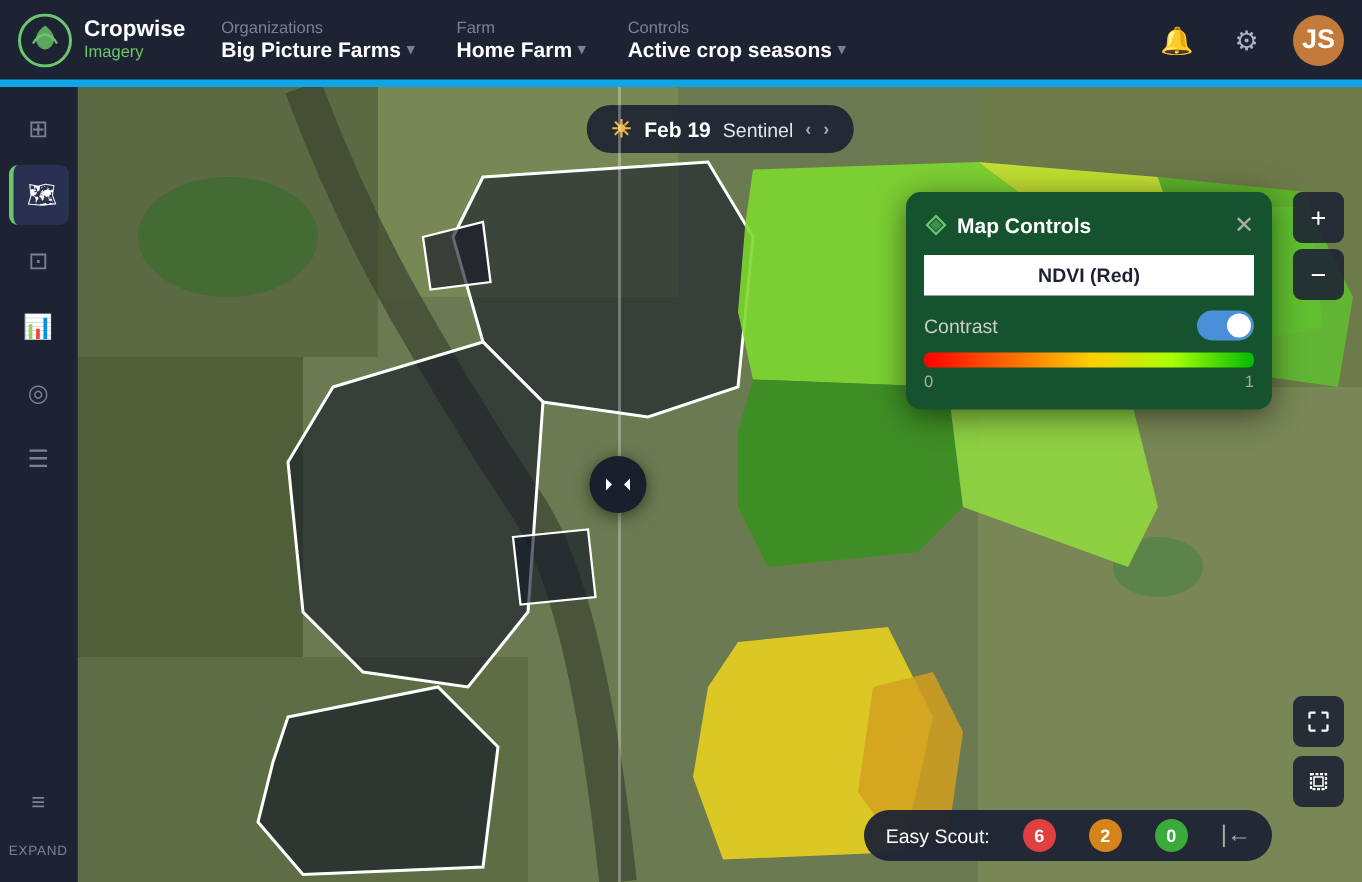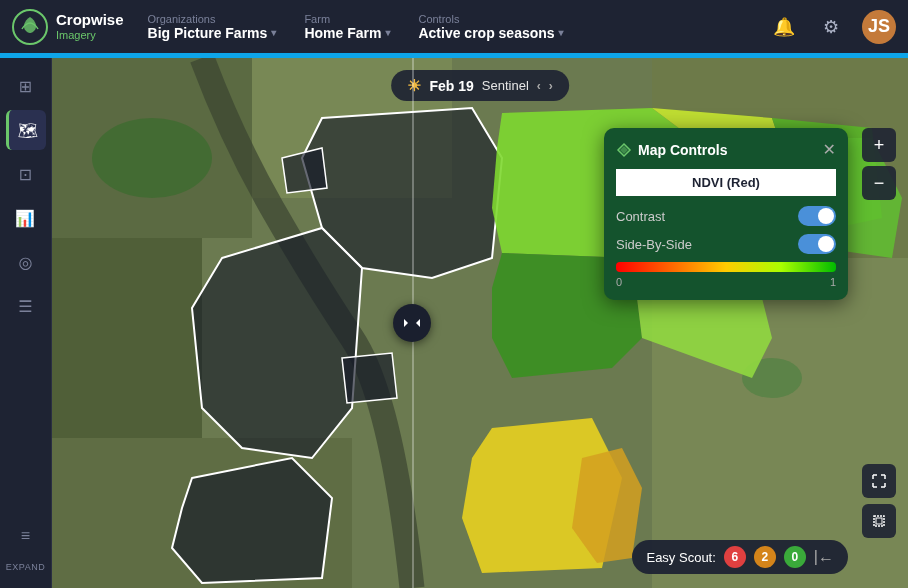--- a/index.html
+++ b/index.html
@@ -335,21 +335,21 @@
     
     .easy-scout {
       position: absolute;
       bottom: 14px;
       right: 60px;
       background: rgba(30,35,51,0.95);
       border-radius: 20px;
       padding: 6px 14px;
       display: flex;
       align-items: center;
-      gap: 8px;
+      gap: 22px;
       z-index: 20;
       font-size: 13px;
       color: #fff;
     }
     .scout-badge {
       width: 22px;
       height: 22px;
       border-radius: 50%;
       display: flex;
       align-items: center;
@@ -552,24 +552,20 @@
         </div>
         <div class="mc-close">✕</div>
       </div>
       <div class="mc-tabs">
         <div class="mc-tab active">NDVI (Red)</div>
       </div>
       <div class="mc-row">
         <span class="mc-row-label">Contrast</span>
         <div class="toggle"></div>
       </div>
-      <div class="mc-row">
-        <span class="mc-row-label">Side-By-Side</span>
-        <div class="toggle"></div>
-      </div>
       <div class="ndvi-gradient"></div>
       <div class="ndvi-labels">
         <span>0</span>
         <span>1</span>
       </div>
     </div>
 
     <div class="zoom-controls">
       <div class="zoom-btn">+</div>
       <div class="zoom-btn">−</div>

